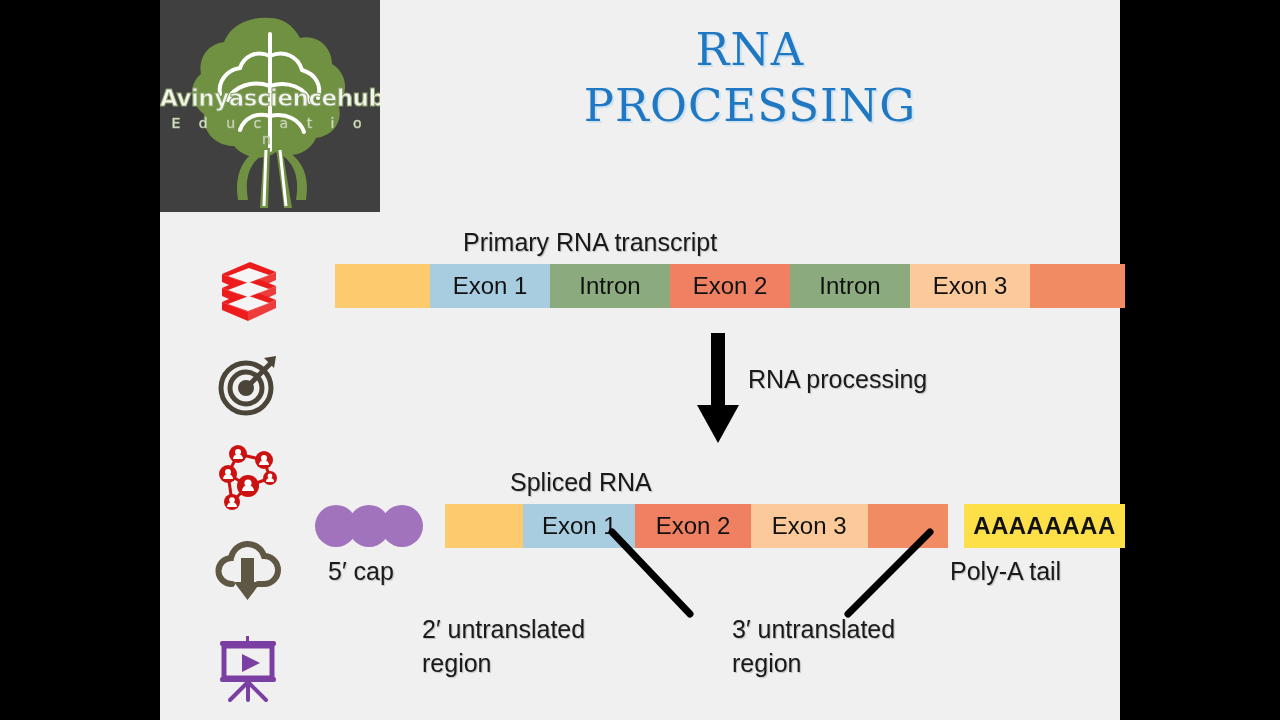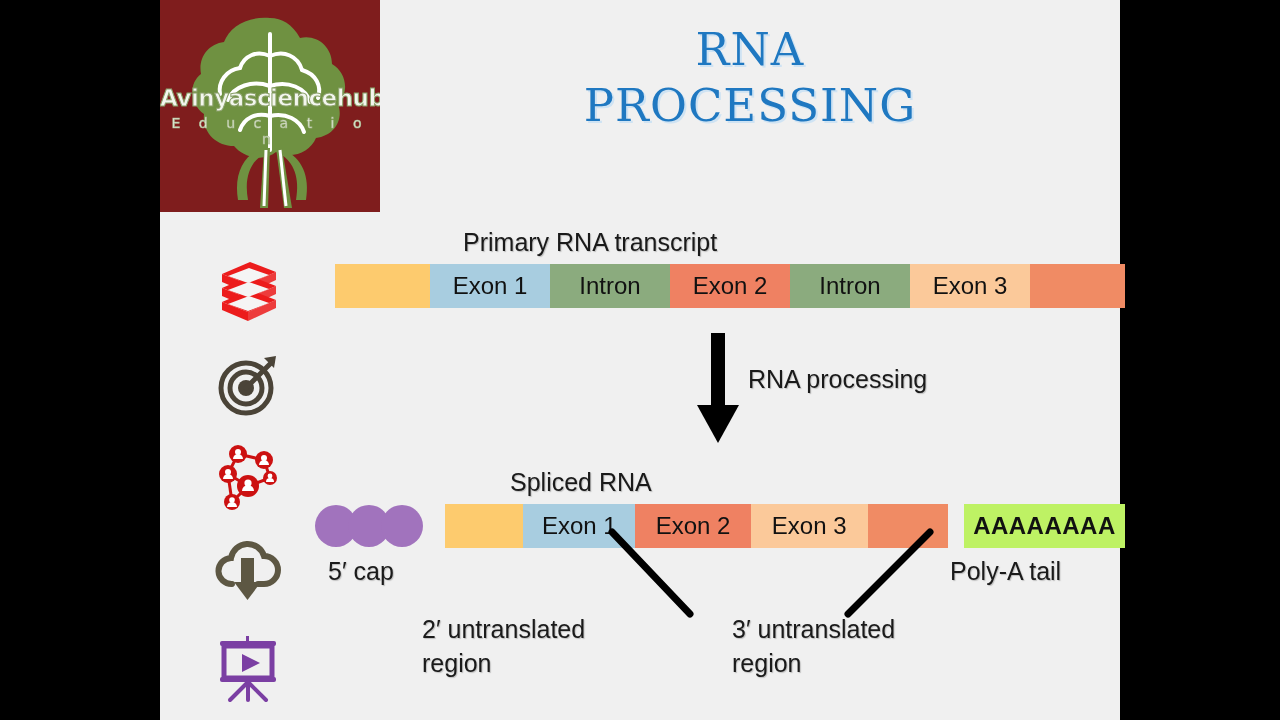--- a/index.html
+++ b/index.html
@@ -29,21 +29,21 @@
     background: #f0f0f0;
   }
 
   
   #logo-box {
     position: absolute;
     left: 0px;
     top: 0px;
     width: 220px;
     height: 212px;
-    background: #7f1d1d;
+    background: #404040;
     overflow: hidden;
   }
   #logo-svg { position:absolute; left:0; top:0; }
   .logo-word {
     position: absolute;
     left: 0;
     width: 220px;
     text-align: center;
     font-family: "DejaVu Sans", sans-serif;
     color: #f3f6ee;
@@ -325,21 +325,21 @@
       <div class="cap-dot" id="cap-dot-2" style="background: rgb(161, 115, 189);"></div>
       <div class="cap-dot" id="cap-dot-3" style="background: rgb(161, 115, 189);"></div>
     </div>
 
     <div class="bar" id="spliced-bar">
         <div class="seg" style="background: rgb(253, 203, 110); flex: 80 0 0%;"></div>
         <div class="seg" style="background: rgb(168, 205, 224); flex: 115 0 0%;">Exon 1</div>
         <div class="seg" style="background: rgb(239, 129, 98); flex: 118 0 0%;">Exon 2</div>
         <div class="seg" style="background: rgb(251, 201, 154); flex: 120 0 0%;">Exon 3</div>
         <div class="seg" style="background: rgb(240, 139, 100); flex: 82 0 0%;"></div>
-        <div class="seg bold" style="background: #bef264; flex: 165 0 0%; margin-left: 16px;">AAAAAAAA</div>
+        <div class="seg bold" style="background: #fde047; flex: 165 0 0%; margin-left: 16px;">AAAAAAAA</div>
       </div>
 
     <svg class="leader" id="leader-5" width="90" height="92" viewBox="0 0 90 92">
       <line x1="4" y1="4" x2="82" y2="86" stroke="#000000" stroke-width="7" stroke-linecap="round"></line>
     </svg>
     <svg class="leader" id="leader-3" width="92" height="92" viewBox="0 0 92 92">
       <line x1="88" y1="4" x2="6" y2="86" stroke="#000000" stroke-width="7" stroke-linecap="round"></line>
     </svg>
 
     <div class="caption" id="label-5cap">5′ cap</div>

